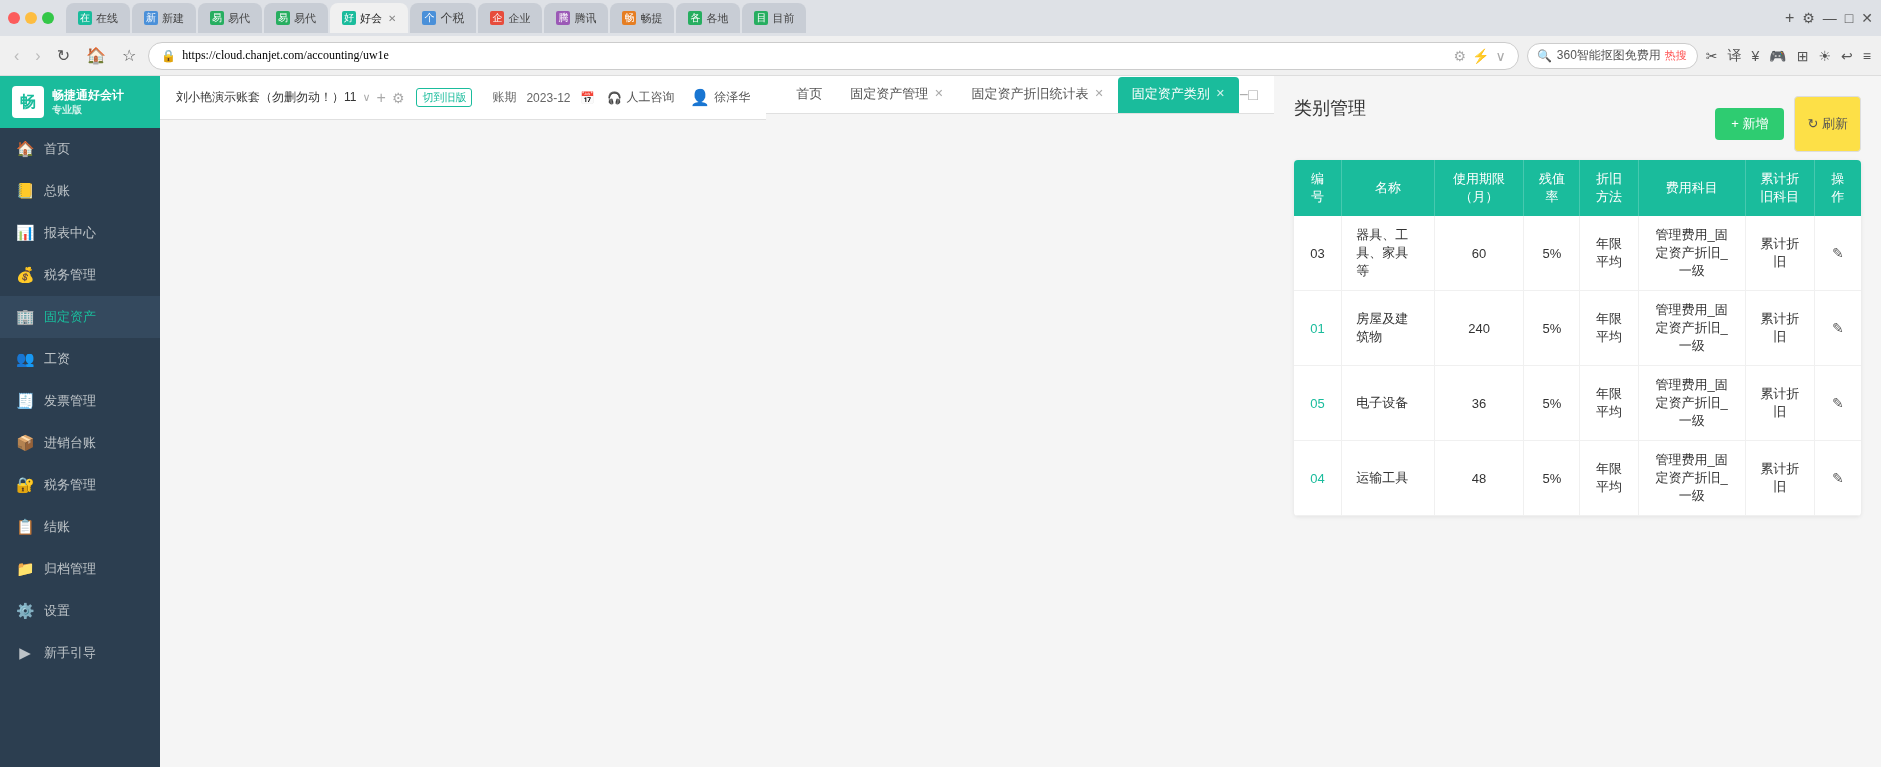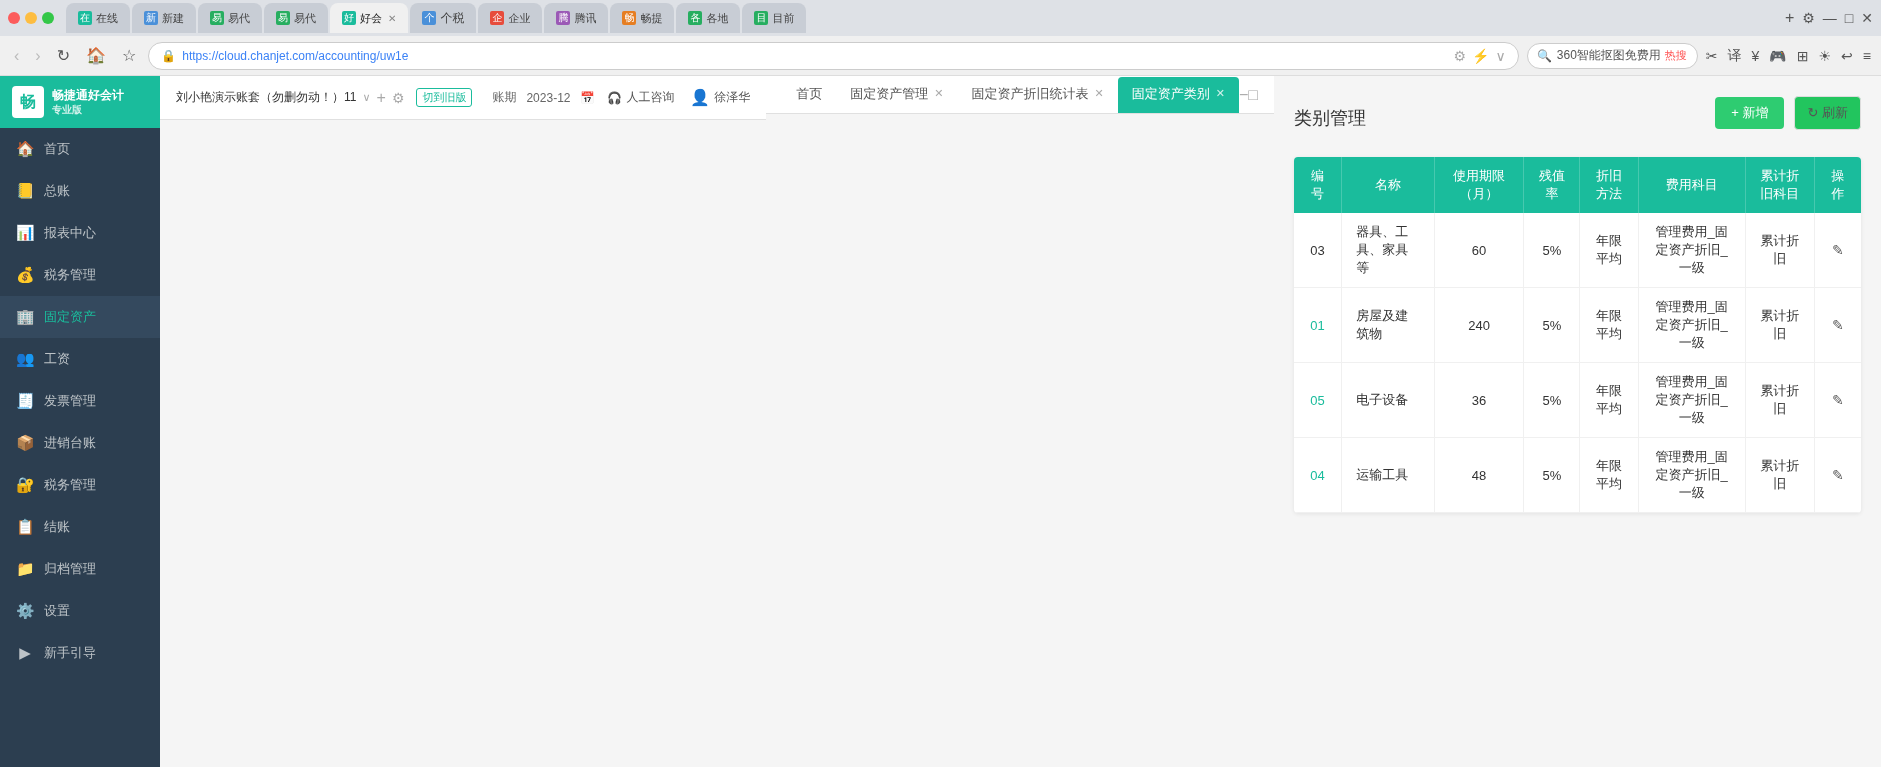--- a/index.html
+++ b/index.html
@@ -81,21 +81,21 @@
       border-radius: 20px;
       height: 28px;
       display: flex;
       align-items: center;
       padding: 0 12px;
       font-size: 12px;
       color: #333;
       gap: 6px;
     }
     .lock-icon { color: #4a7; font-size: 12px; }
-    .address-text { color: #3b82f6; flex:1; }
+    .address-text { color: #000000; flex:1;font-family:Liberation Serif, serif; }
     .search-box {
       background: #fff;
       border: 1px solid #ccc;
       border-radius: 14px;
       height: 26px;
       padding: 0 10px;
       display: flex;
       align-items: center;
       gap: 4px;
       font-size: 12px;
@@ -252,23 +252,23 @@
     .content-area {
       flex: 1;
       padding: 20px;
       overflow-y: auto;
       background: #f5f5f5;
     }
 
     
     .section-header {
       display: flex;
-      align-items: flex-end;
+      align-items: flex-start;
       justify-content: space-between;
-      margin-bottom: 27px;
+      margin-bottom: 8px;
     }
     .section-title {
       font-size: 18px;
       color: #333;
       font-weight: normal;
     }
     .header-actions {
       display: flex;
       align-items: center;
       gap: 10px;
@@ -279,25 +279,25 @@
       border: none;
       border-radius: 4px;
       padding: 7px 16px;
       font-size: 13px;
       cursor: pointer;
       display: flex;
       align-items: center;
       gap: 4px;
     }
     .btn-refresh {
-      background: #22c55e;
+      background: #fde047;
       color: #555;
       border: 1px solid #ddd;
       border-radius: 4px;
-      padding: 7px 12px;
+      padding: 18px 12px;
       font-size: 13px;
       cursor: pointer;
       display: flex;
       align-items: center;
       gap: 4px;
     }
 
     
     .data-table {
       width: 100%;

